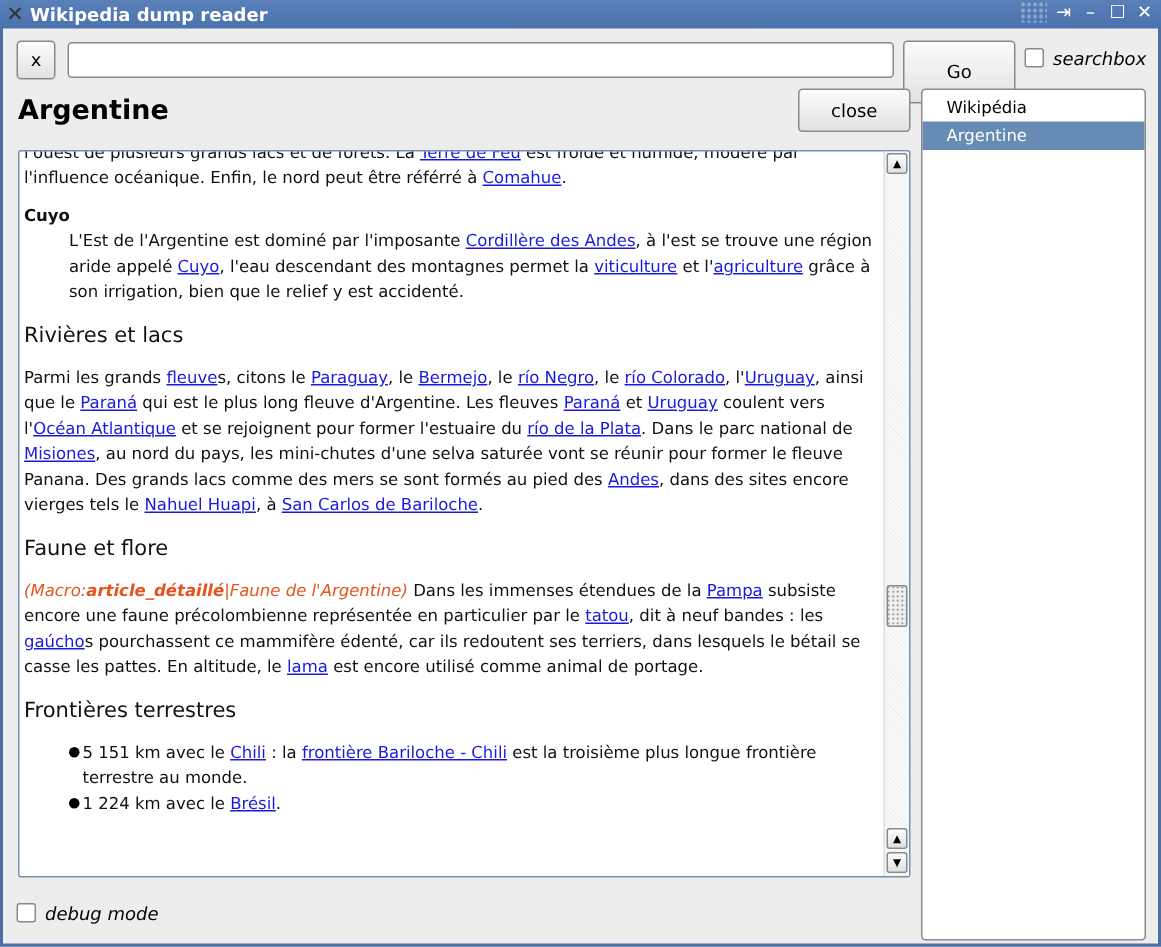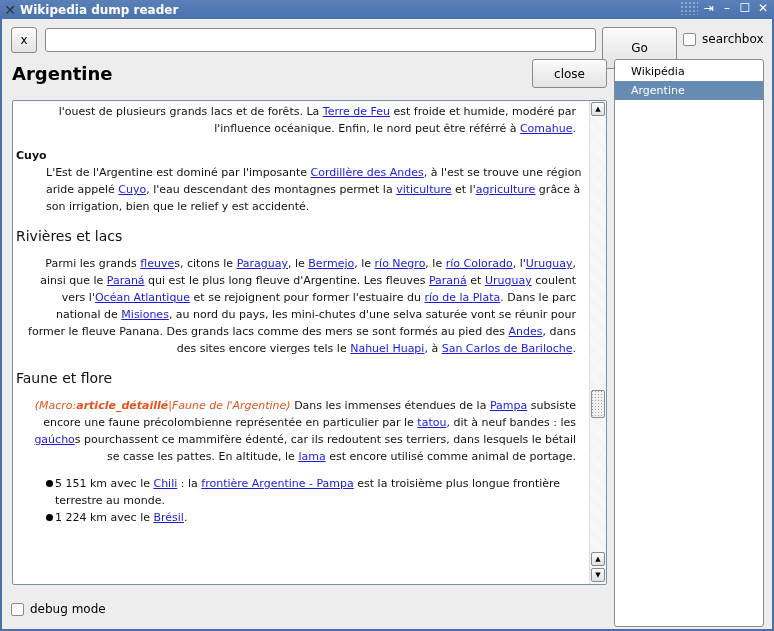--- a/index.html
+++ b/index.html
@@ -26,35 +26,35 @@
   .btn {
     position: absolute; background: linear-gradient(#fbfbfb, #e2e2e2);
     border: 1px solid #8a8a8a; border-radius: 3px;
     font-family: "DejaVu Sans", sans-serif; font-size: 12px; color: #000;
     display: flex; align-items: center; justify-content: center;
     cursor: pointer;
   }
   .input {
     position: absolute; background: #fff; border: 1px solid #8a8a8a; border-radius: 3px;
   }
-  .checkbox-wrap { position: absolute; display: flex; align-items: center; gap: 6px; font-size: 12px; }
+  .checkbox-wrap { position: absolute; display: flex; gap: 6px; font-size: 12px; font-style: italic; }
   .checkbox { width: 13px; height: 13px; border: 1px solid #8a8a8a; border-radius: 2px; background: #fff; }
 
   .page-title { position: absolute; left: 10px; top: 44px; font-size: 18px; font-weight: bold; font-family: "DejaVu Sans", sans-serif; }
 
   .content {
     position: absolute; left: 10px; top: 81px; width: 595px; height: 485px;
     background: #fff; border: 1px solid #7a8fae; border-radius: 2px; overflow: hidden;
   }
   .content-inner {
     position: absolute; left: 3px; top: -8px; width: 570px;
     font-family: "DejaVu Sans", sans-serif; font-size: 11px; line-height: 17px; color: #111;
   }
   .content-inner a { color: #1a1add; text-decoration: underline; }
-  .content-inner p { margin: 10px; text-align: right; }
+  .content-inner p { margin: 0; }
   .dd-term { font-weight: bold; margin-top: 8px; }
   .dd-def { padding-left: 30px; }
   .h2 { font-size: 14px; font-weight: normal; margin-top: 13px; margin-bottom: 10px; line-height: 17px; }
   .macro { color: #e4541c; font-style: italic; }
   .macro b { font-weight: bold; }
   ul.list { list-style: none; padding-left: 30px; }
   ul.list li { position: relative; padding-left: 9px; }
   ul.list li::before { content: ""; position: absolute; left: 0; top: 5px; width: 7px; height: 7px; border-radius: 50%; background: #000; }
 
   .vscroll {
@@ -113,22 +113,23 @@
 
       <div class="dd-term">Cuyo</div>
       <div class="dd-def"><span>L'Est de l'Argentine est dominé par l'imposante </span><a href="#">Cordillère des Andes</a><span>, à l'est se trouve une région aride appelé </span><a href="#">Cuyo</a><span>, l'eau descendant des montagnes permet la </span><a href="#">viticulture</a><span> et l'</span><a href="#">agriculture</a><span> grâce à son irrigation, bien que le relief y est accidenté.</span></div>
 
       <div class="h2">Rivières et lacs</div>
       <p><span>Parmi les grands </span><a href="#">fleuve</a><span>s, citons le </span><a href="#">Paraguay</a><span>, le </span><a href="#">Bermejo</a><span>, le </span><a href="#">río Negro</a><span>, le </span><a href="#">río Colorado</a><span>, l'</span><a href="#">Uruguay</a><span>, ainsi que le </span><a href="#">Paraná</a><span> qui est le plus long fleuve d'Argentine. Les fleuves </span><a href="#">Paraná</a><span> et </span><a href="#">Uruguay</a><span> coulent vers l'</span><a href="#">Océan Atlantique</a><span> et se rejoignent pour former l'estuaire du </span><a href="#">río de la Plata</a><span>. Dans le parc national de </span><a href="#">Misiones</a><span>, au nord du pays, les mini-chutes d'une selva saturée vont se réunir pour former le fleuve Panana. Des grands lacs comme des mers se sont formés au pied des </span><a href="#">Andes</a><span>, dans des sites encore vierges tels le </span><a href="#">Nahuel Huapi</a><span>, à </span><a href="#">San Carlos de Bariloche</a><span>.</span></p>
 
       <div class="h2">Faune et flore</div>
       <p><span class="macro"><span>(Macro:</span><b>article_détaillé</b><span>|Faune de l'Argentine)</span></span><span> Dans les immenses étendues de la </span><a href="#">Pampa</a><span> subsiste encore une faune précolombienne représentée en particulier par le </span><a href="#">tatou</a><span>, dit à neuf bandes : les </span><a href="#">gaúcho</a><span>s pourchassent ce mammifère édenté, car ils redoutent ses terriers, dans lesquels le bétail se casse les pattes. En altitude, le </span><a href="#">lama</a><span> est encore utilisé comme animal de portage.</span></p>
 
+      <div class="h2">Frontières terrestres</div>
       <ul class="list">
-        <li><span>5 151 km avec le </span><a href="#">Chili</a><span> : la </span><a href="#">frontière Argentine - Pampa</a><span> est la troisième plus longue frontière terrestre au monde.</span></li>
+        <li><span>5 151 km avec le </span><a href="#">Chili</a><span> : la </span><a href="#">frontière Bariloche - Chili</a><span> est la troisième plus longue frontière terrestre au monde.</span></li>
         <li><span>1 224 km avec le </span><a href="#">Brésil</a><span>.</span></li>
       </ul>
     </div>
 
     <div class="vscroll">
       <div class="sb-btn" style="top:1px;">▲</div>
       <div class="sb-thumb"></div>
       <div class="sb-btn" style="top:451px;">▲</div>
       <div class="sb-btn" style="top:467px;">▼</div>
     </div>

